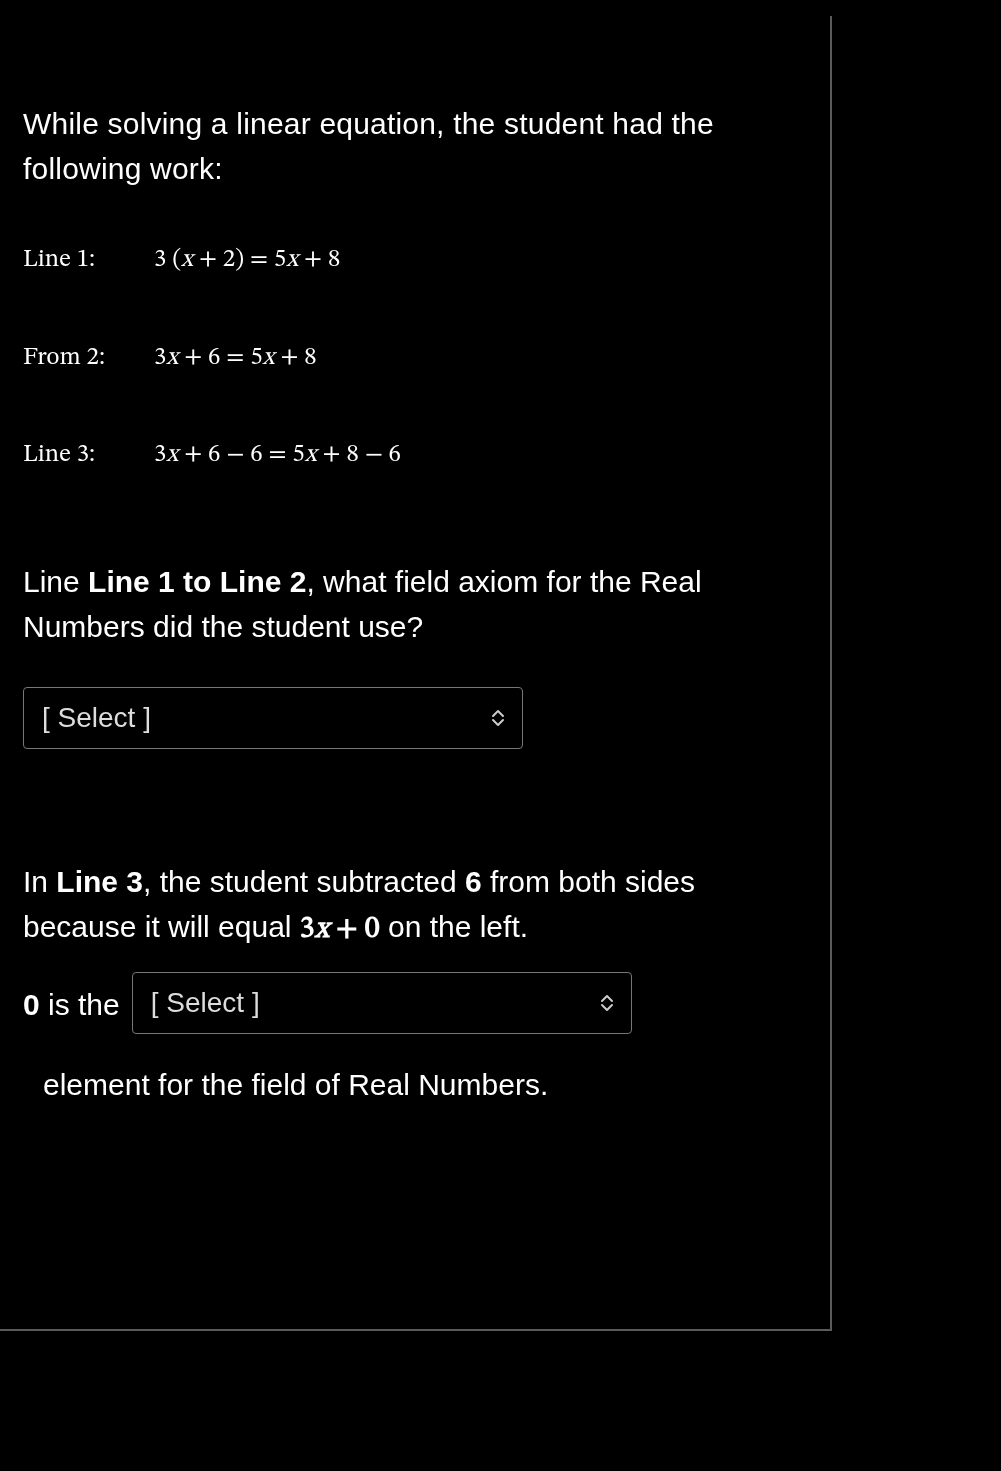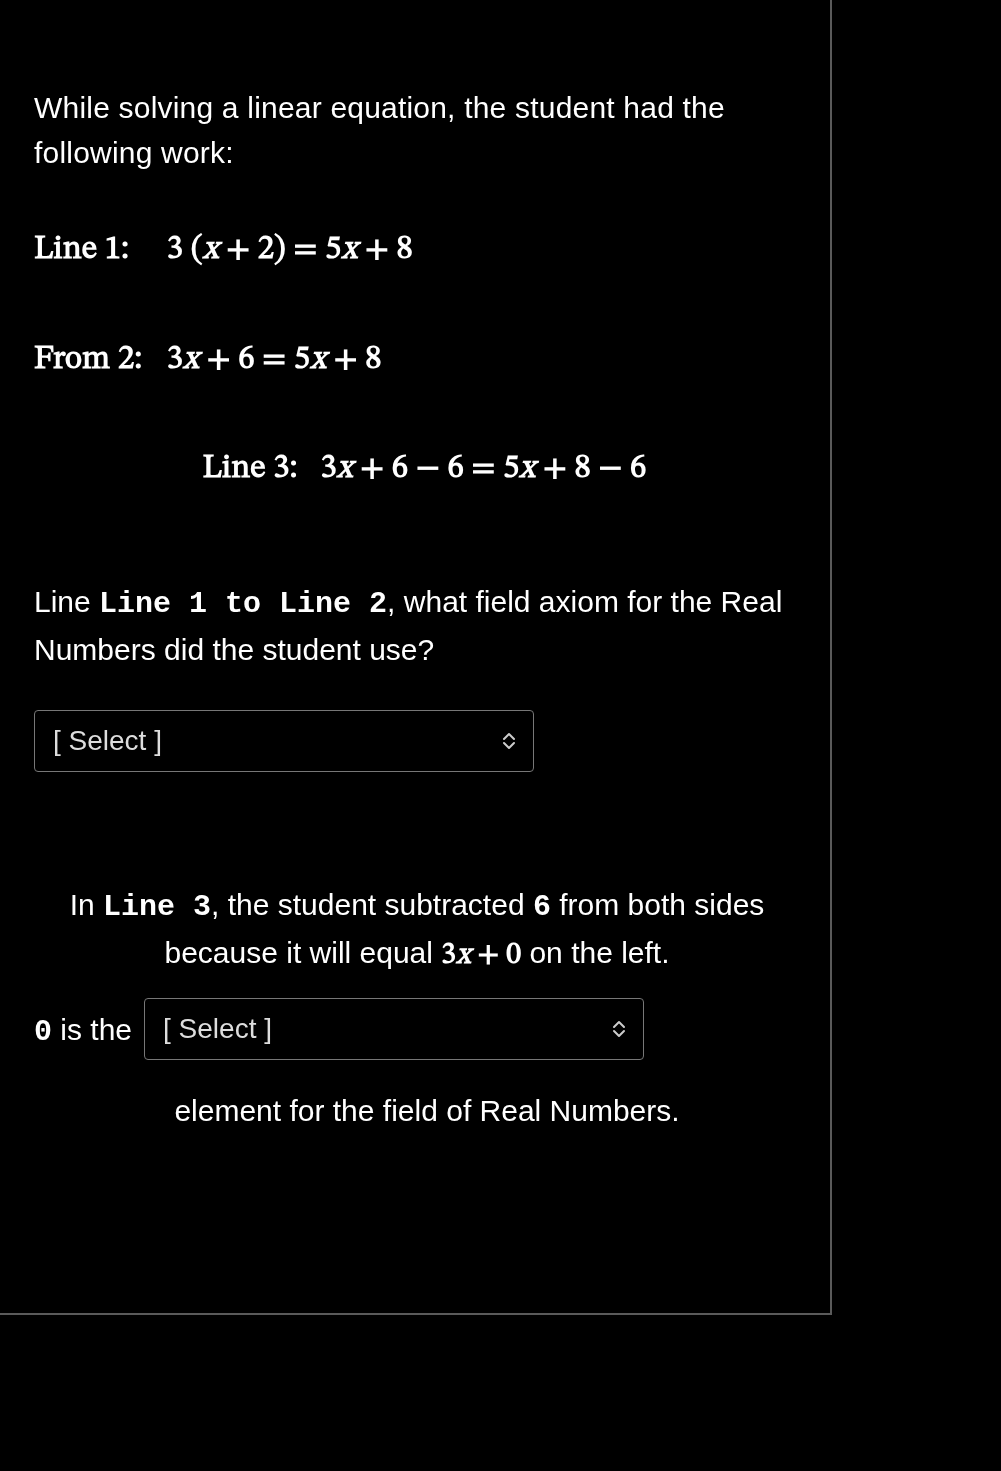--- a/index.html
+++ b/index.html
@@ -13,55 +13,55 @@
   }
   .page {
     width: 1001px;
     height: 1471px;
     box-sizing: border-box;
     position: relative;
     background: #000;
   }
   .inner-border {
     position: absolute;
-    top: 0;
+    top: 16px;
     left: 0;
     width: 832px;
     height: 1315px;
     border-right: 2px solid #5a5a5a;
     border-bottom: 2px solid #5a5a5a;
     box-sizing: border-box;
-    padding: 85px 30px 30px 34px;
+    padding: 85px 30px 30px 23px;
   }
   .intro {
     font-size: 30px;
     font-weight: 300;
     letter-spacing: 0.2px;
     margin-bottom: 50px;
     max-width: 760px;
   }
   .math-block {
     font-family: "Cambria Math", "STIX Two Math", "Times New Roman", serif;
-    font-weight: 700;
-    font-size: 33px;
+    font-weight: 400;
+    font-size: 25px;
     margin-bottom: 60px;
     white-space: nowrap;
   }
   .math-block:last-of-type { margin-bottom: 0; }
   .math-lbl { display: inline-block; min-width: 125px; }
   .mi { font-style: italic; }
   .question {
     margin-top: 85px;
     font-size: 30px;
     font-weight: 300;
     max-width: 760px;
   }
   .question .bold-serif,
   .para .bold-serif {
-    font-family: Liberation Mono, monospace;
+    font-family: Liberation Sans, sans-serif;
     font-weight: 700;
     font-style: normal;
   }
   .select-box {
     display: inline-flex;
     align-items: center;
     justify-content: space-between;
     border: 1px solid #777;
     border-radius: 4px;
     height: 62px;
@@ -91,21 +91,20 @@
     font-size: 18px;
     color: #ccc;
     margin-left: 12px;
   }
   .chev svg { display: block; }
   .para {
     margin-top: 110px;
     font-size: 30px;
     font-weight: 300;
     max-width: 780px;
-    text-align: center;
   }
   .bold-math {
     font-family: "Cambria Math", "STIX Two Math", "Times New Roman", serif;
     font-weight: 700;
   }
   .inline-row {
     margin-top: 22px;
     display: flex;
     align-items: center;
     flex-wrap: wrap;
@@ -129,21 +128,21 @@
     <div class="math-block">
       <span class="math-lbl">Line 1:</span>
       <span><span>3 (</span><span class="mi">x</span><span> + 2) = 5</span><span class="mi">x</span><span> + 8</span></span>
     </div>
 
     <div class="math-block">
       <span class="math-lbl">From 2:</span>
       <span><span>3</span><span class="mi">x</span><span> + 6 = 5</span><span class="mi">x</span><span> + 8</span></span>
     </div>
 
-    <div class="math-block" style="margin-bottom:0;text-align:center;">
+    <div class="math-block" style="margin-bottom:0;">
       <span class="math-lbl">Line 3:</span>
       <span><span>3</span><span class="mi">x</span><span> + 6 − 6 = 5</span><span class="mi">x</span><span> + 8 − 6</span></span>
     </div>
 
     <div class="question">
       <span>Line </span><span class="bold-serif">Line 1 to Line 2</span><span>, what field axiom for the Real Numbers did the student use?</span>
       <div class="select-box block">
         <span>[ Select ]</span>
         <span class="chev">
           <svg width="16" height="20" viewBox="0 0 16 20">

